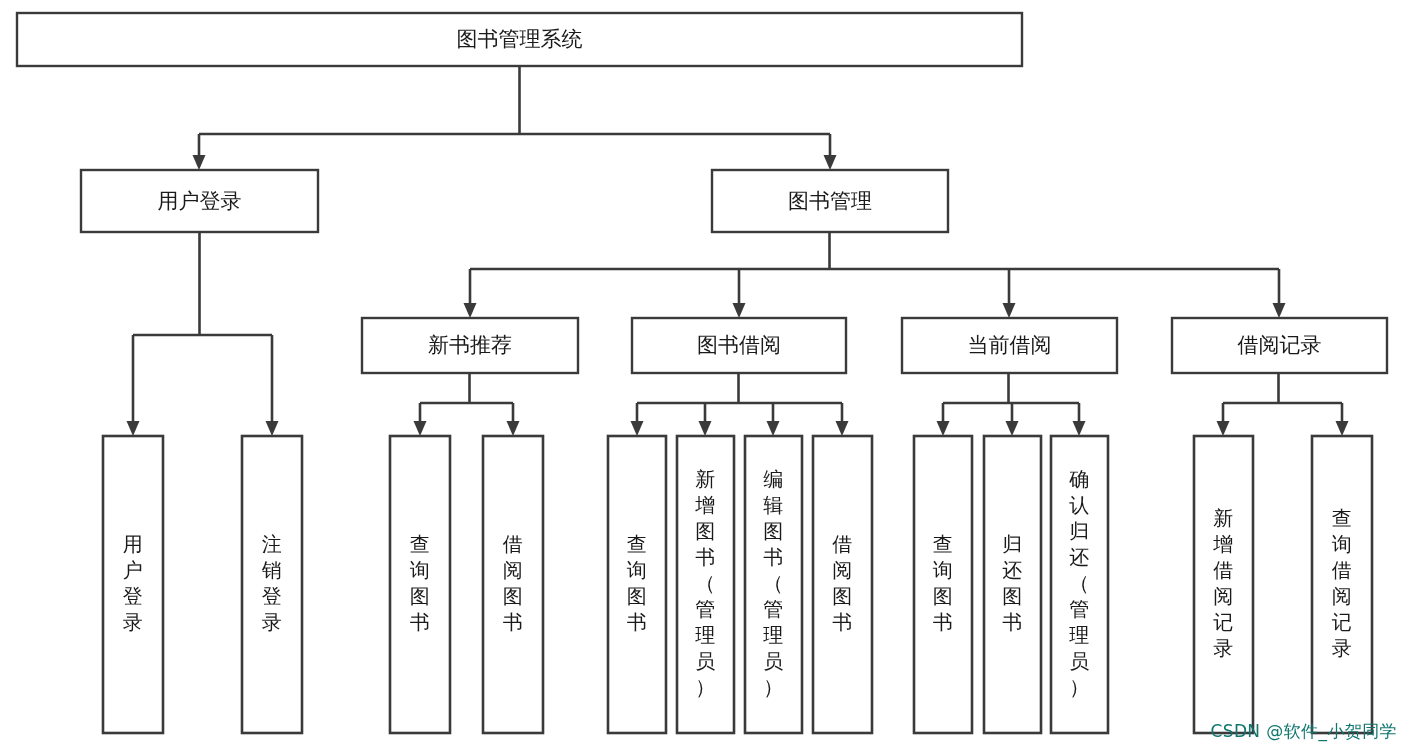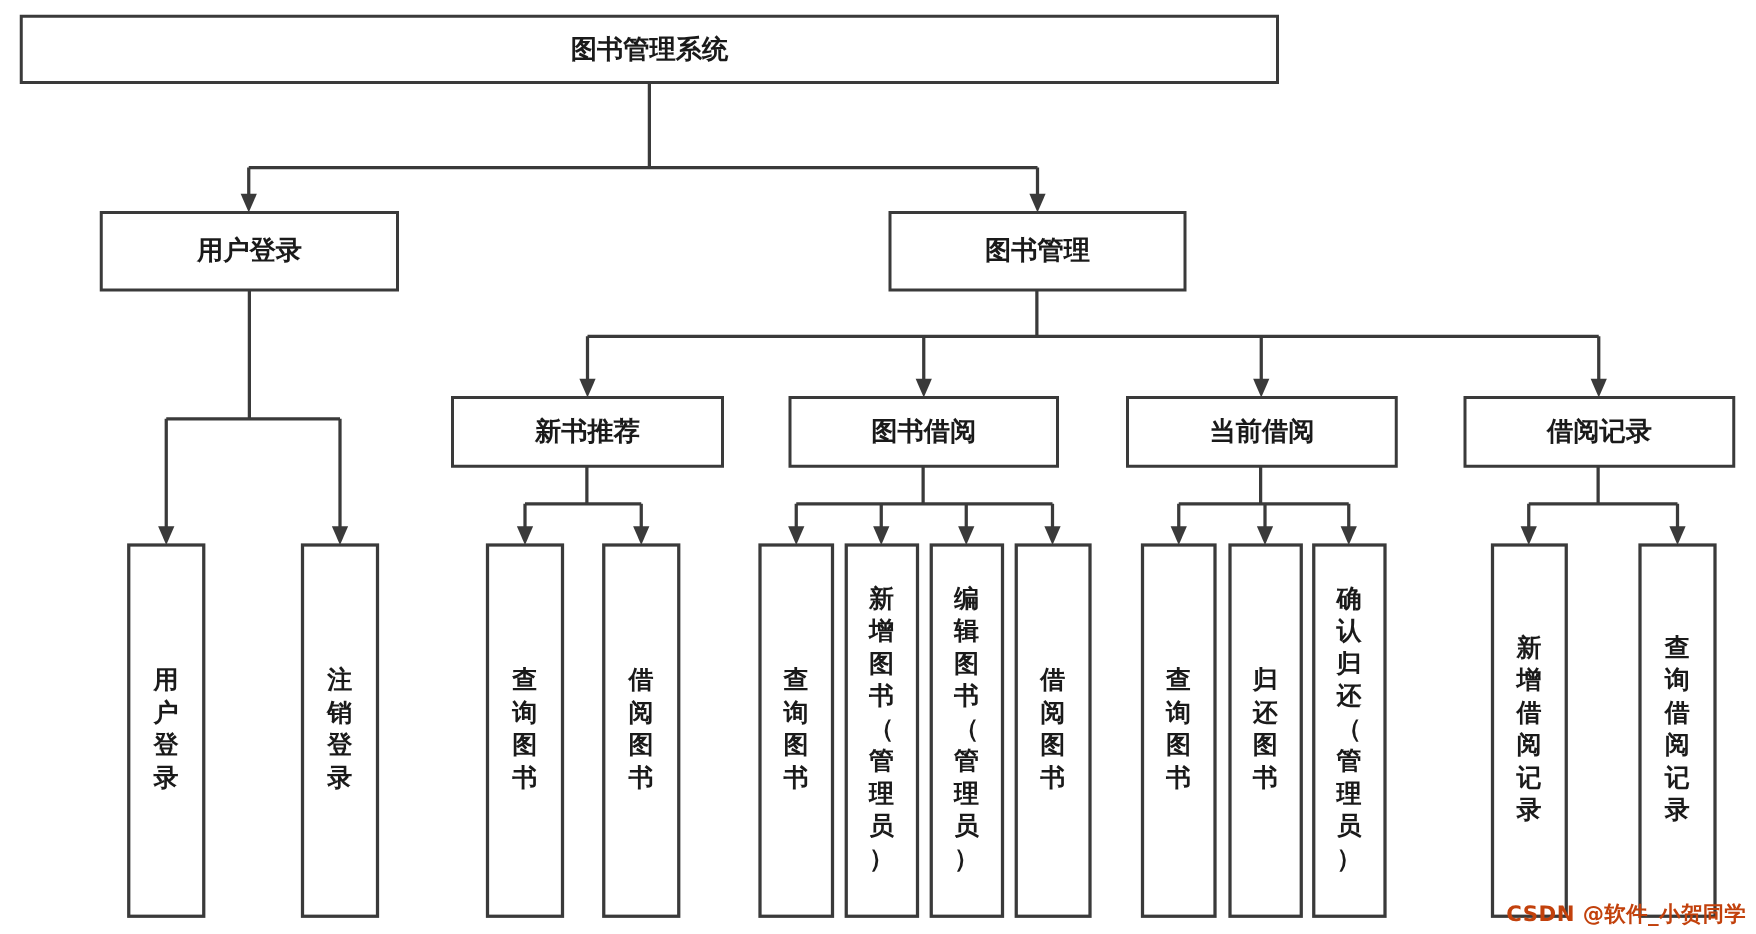--- a/index.html
+++ b/index.html
@@ -11,21 +11,20 @@
     width: 1405px;
     height: 747px;
     font-family: "Liberation Sans", "DejaVu Sans", sans-serif;
     overflow: hidden;
     position: relative;
   }
   #diagram-root {
     position: relative;
     width: 1405px;
     height: 747px;
-    font-weight: bold;
   }
   svg.diagram-canvas {
     position: absolute;
     top: 0;
     left: 0;
     width: 1405px;
     height: 747px;
   }
   .node-box {
     fill: #ffffff;
@@ -55,21 +54,21 @@
   .node-label.vertical {
     font-size: 20px;
     letter-spacing: 0.5px;
   }
   .watermark {
     position: absolute;
     right: 8px;
     bottom: 4px;
     font-family: "DejaVu Sans", "Liberation Sans", sans-serif;
     font-size: 17px;
-    color: #c2410c;
+    color: #0f766e;
     white-space: nowrap;
     letter-spacing: 0.4px;
     user-select: none;
   }
 </style>
 </head>
 <body>
 
 <div id="diagram-root">
   <svg class="diagram-canvas" viewBox="0 0 1405 747">

